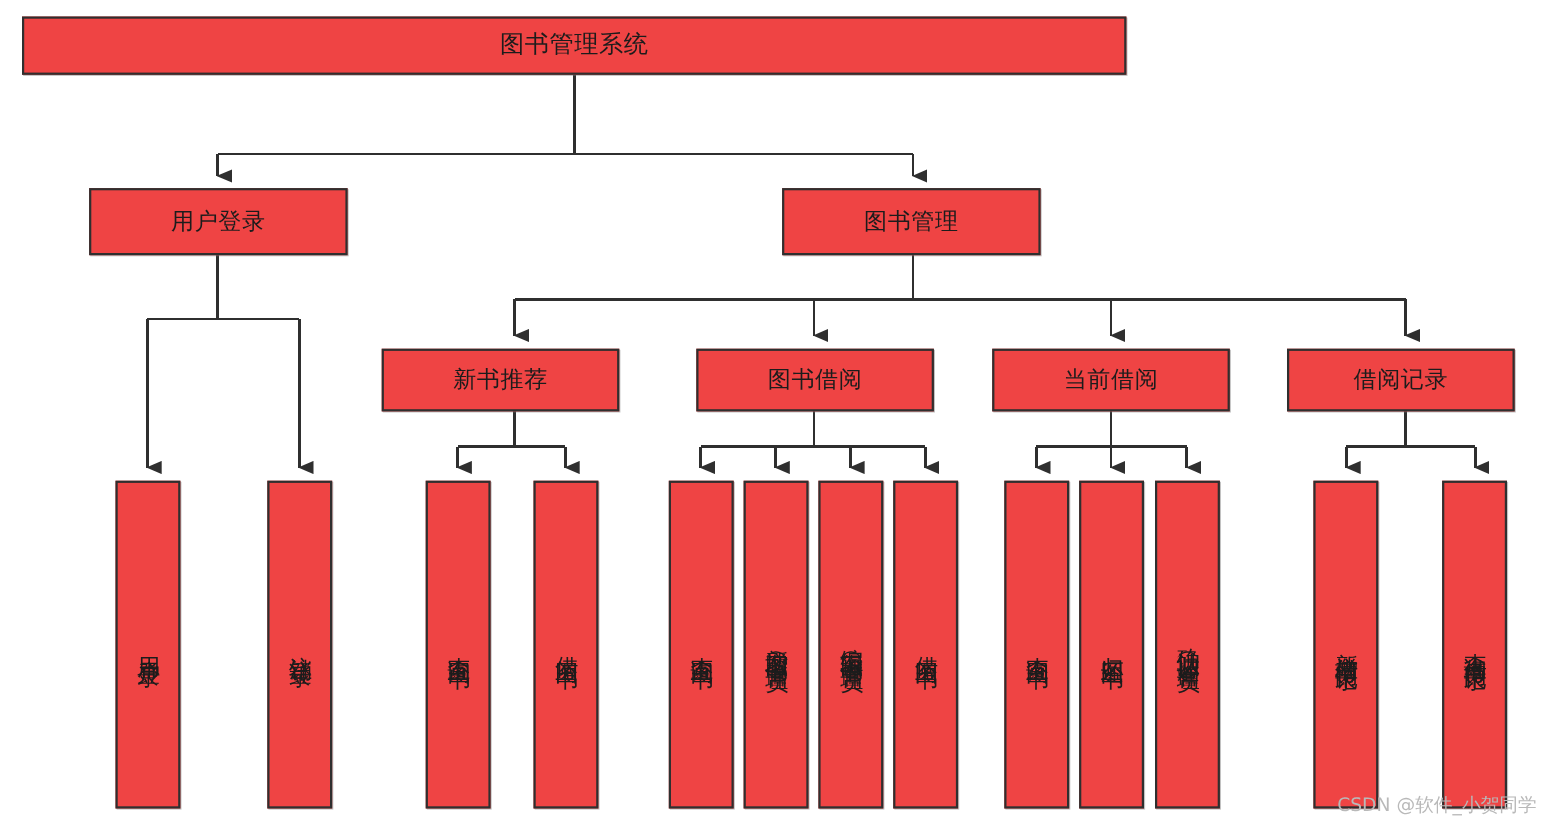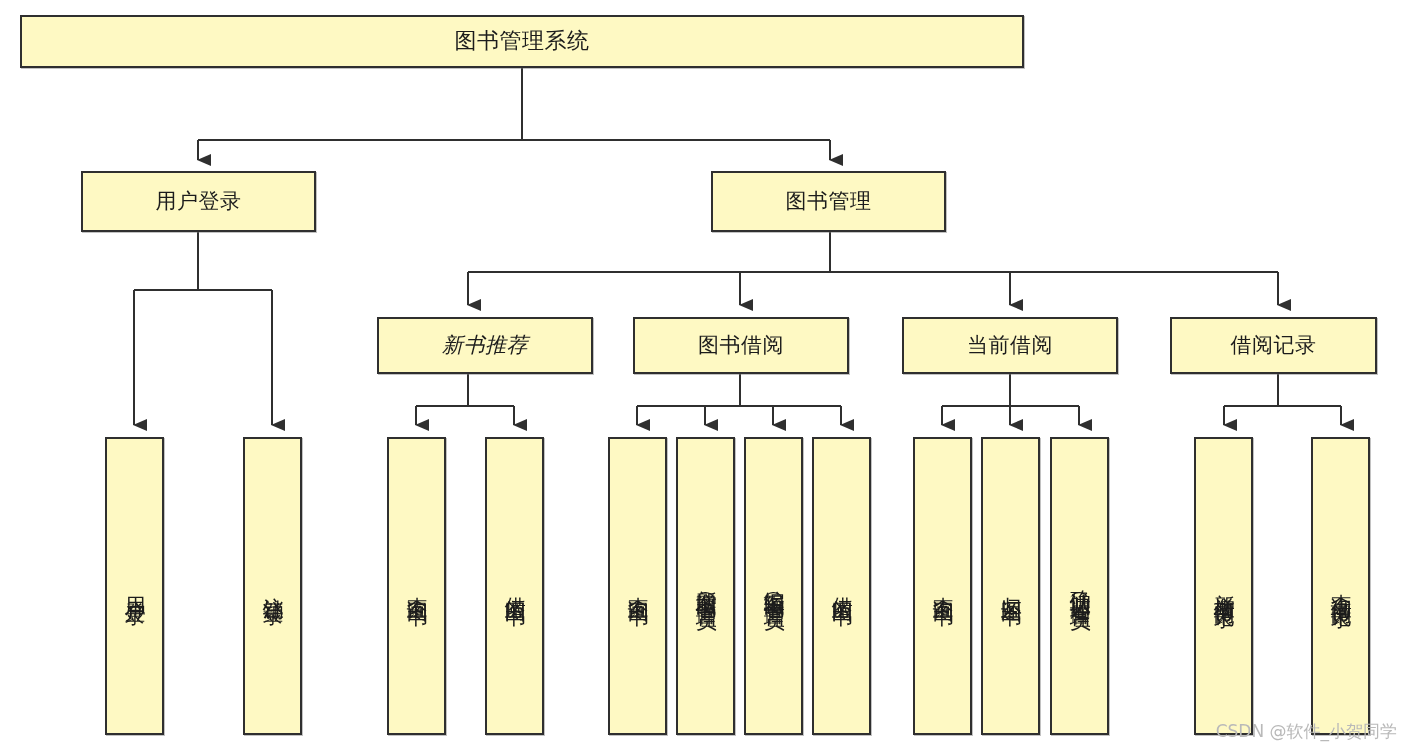--- a/index.html
+++ b/index.html
@@ -22,21 +22,21 @@
   svg.layer {
     position: absolute;
     top: 0;
     left: 0;
     width: 1405px;
     height: 747px;
   }
   .node-box {
     position: absolute;
     box-sizing: border-box;
-    background: #fef9c3;
+    background: #ef4444;
     border: 2px solid #2f2f2f;
     display: flex;
     align-items: center;
     justify-content: center;
     box-shadow: 1px 1px 0 rgba(120,120,120,0.45);
   }
   .node-label {
     color: #1c1c1c;
     line-height: 1.12;
     text-align: center;
@@ -127,21 +127,21 @@
   </div>
 
   <div class="node-box" style="left:81px; top:171px; width:235px; height:61px;">
     <span class="node-label h-label">用户登录</span>
   </div>
 
   <div class="node-box" style="left:711px; top:171px; width:235px; height:61px;">
     <span class="node-label h-label">图书管理</span>
   </div>
 
-  <div class="node-box" style="left:377px; top:317px; width:216px; height:57px;font-style:italic;">
+  <div class="node-box" style="left:347px; top:317px; width:216px; height:57px;">
     <span class="node-label h-label">新书推荐</span>
   </div>
 
   <div class="node-box" style="left:633px; top:317px; width:216px; height:57px;">
     <span class="node-label h-label">图书借阅</span>
   </div>
 
   <div class="node-box" style="left:902px; top:317px; width:216px; height:57px;">
     <span class="node-label h-label">当前借阅</span>
   </div>

